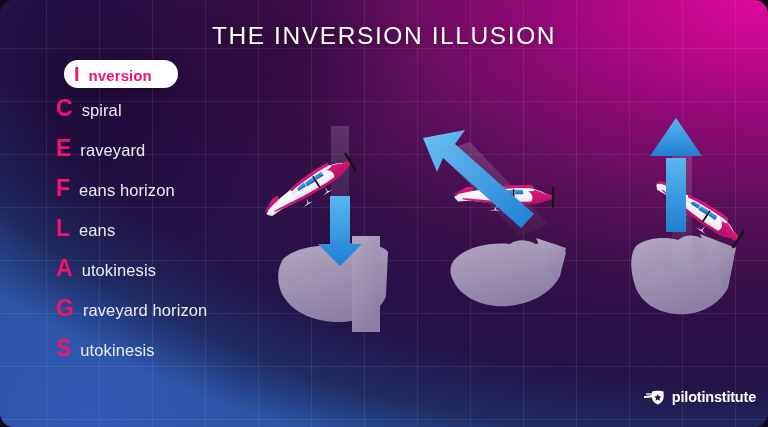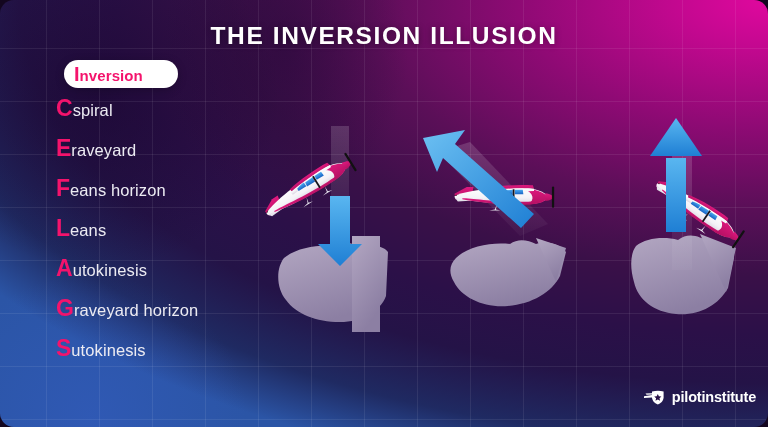--- a/index.html
+++ b/index.html
@@ -67,21 +67,21 @@
     background-position: -7px -5px;
     pointer-events: none;
   }
 
   .title {
     position: absolute;
     top: 22px; left: 0; right: 0;
     text-align: center;
     color: #ffffff;
     font-size: 24.5px;
-    font-weight: bold;
+    font-weight: normal;
     letter-spacing: 1.6px;
     text-shadow: 0 1px 6px rgba(0,0,0,0.35);
   }
 
   
   .flags-list {
     position: absolute;
     left: 56px;
     top: 60px;
     width: 260px;
@@ -101,20 +101,21 @@
     color: #f4136c;
     font-size: 23px;
     font-weight: bold;
     letter-spacing: 0px;
   }
   .flag-rest {
     color: #ecebf2;
     font-size: 16.5px;
     font-weight: 400;
     letter-spacing: 0.1px;
+    padding-left: 9px;
   }
 
   .flag-row.active {
     background: #ffffff;
     border-radius: 999px;
     width: 114px;
     height: 28px;
     margin-left: 8px;
     padding-left: 10px;
     box-sizing: border-box;

